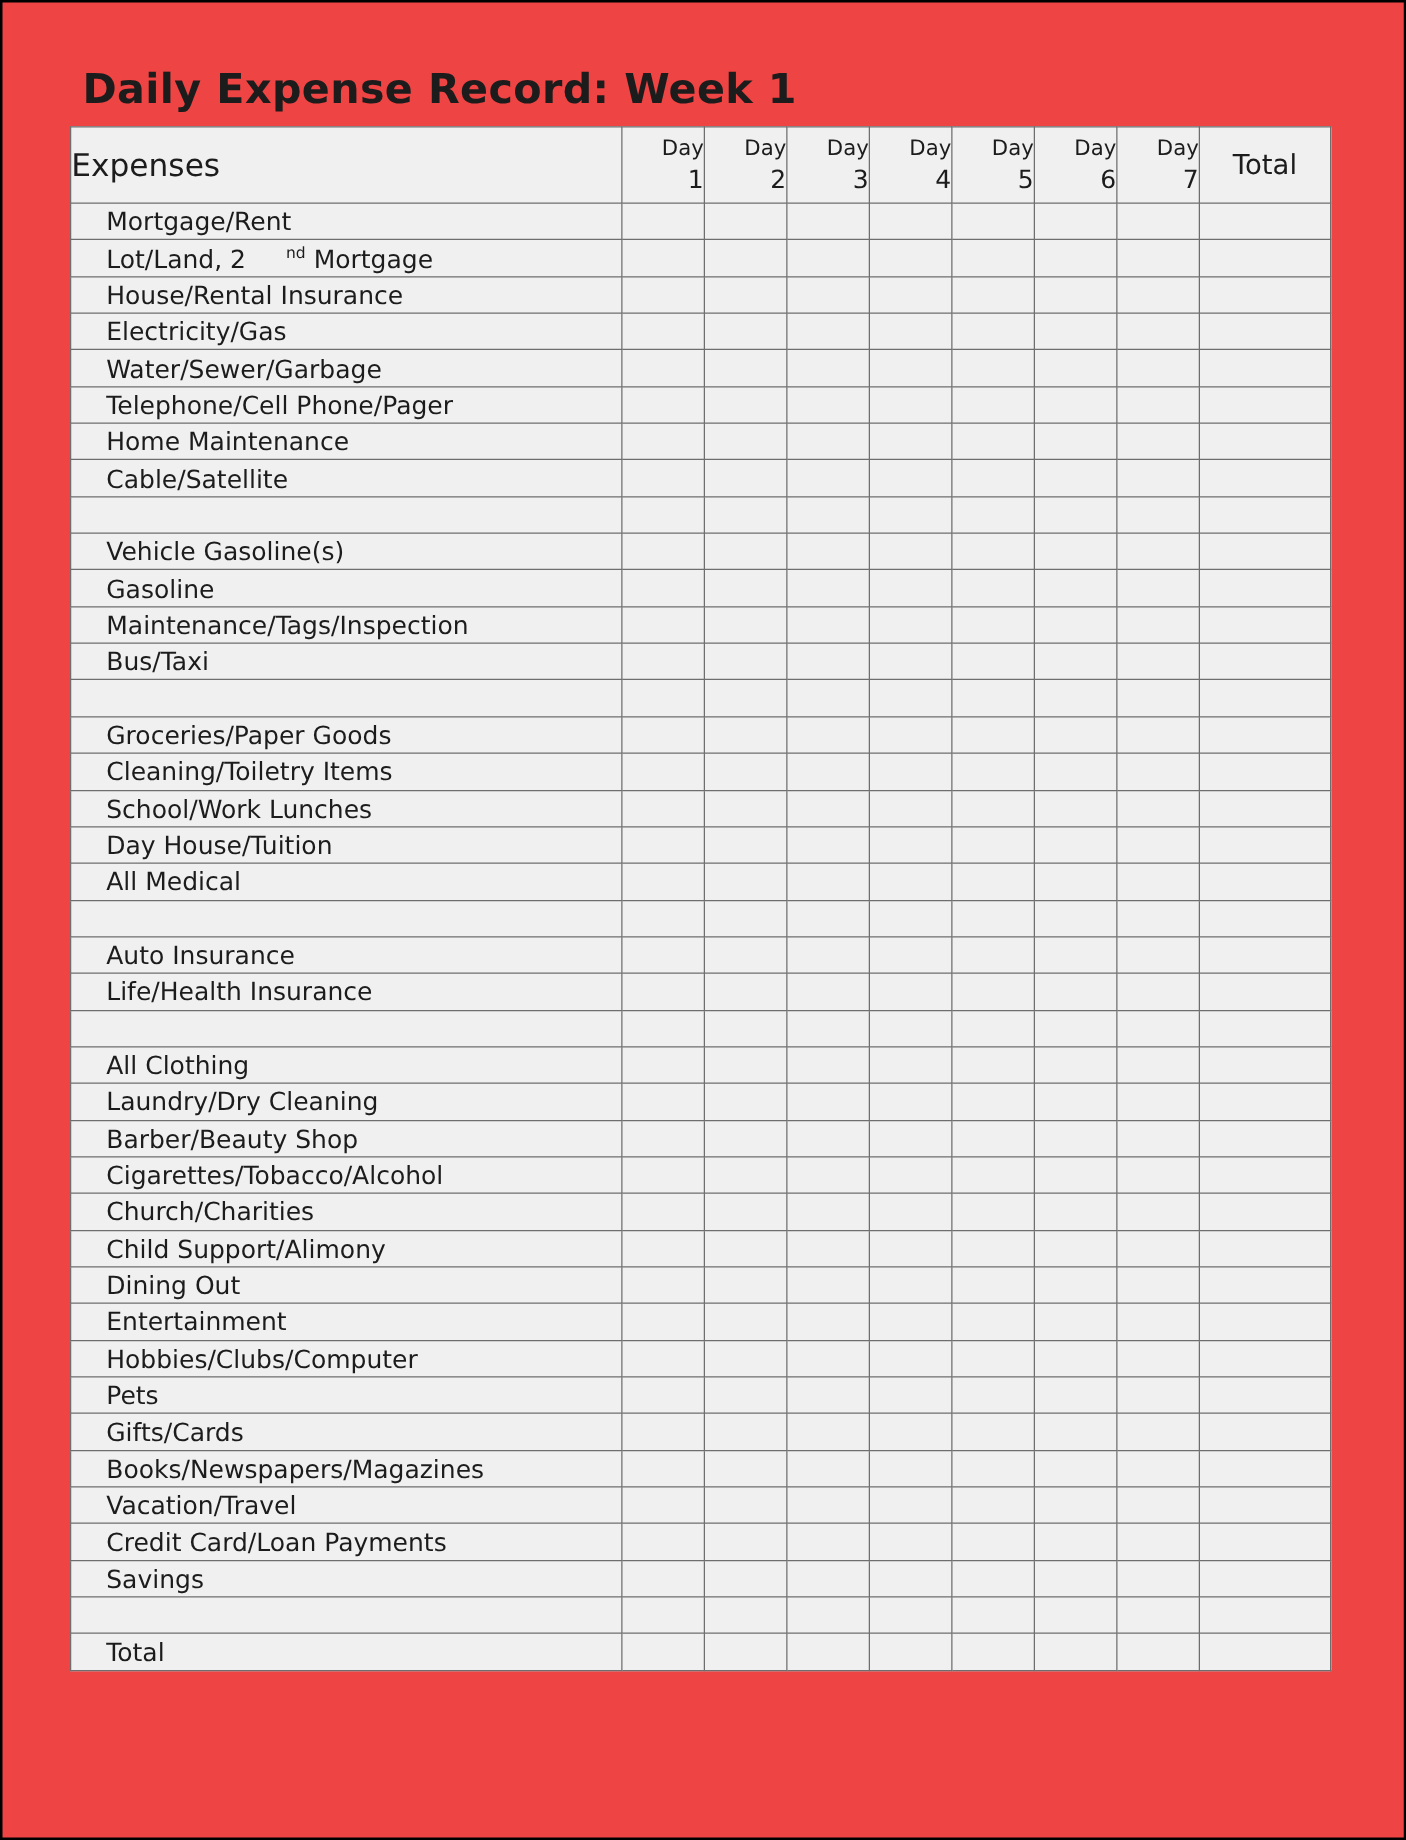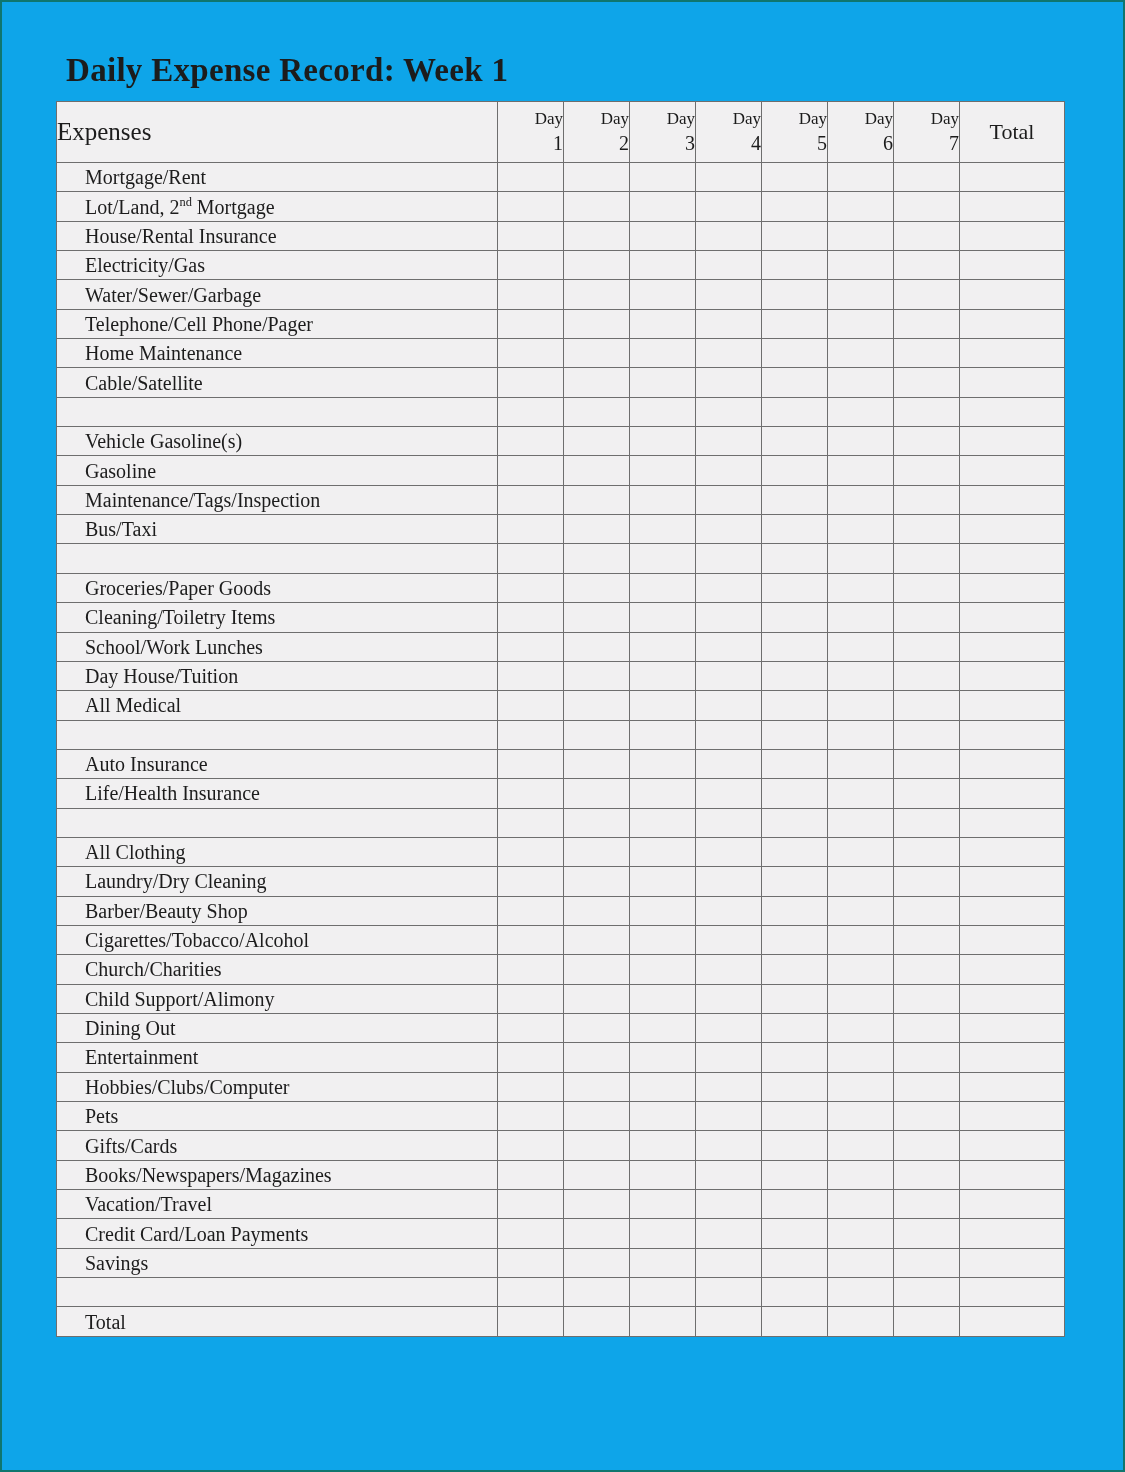--- a/index.html
+++ b/index.html
@@ -12,23 +12,22 @@
     height: 1472px;
     background: #f1f0f1;
     font-family: "DejaVu Sans", "Liberation Sans", sans-serif;
     overflow: hidden;
   }
   #page {
     position: relative;
     width: 1125px;
     height: 1472px;
     box-sizing: border-box;
-    border: 2px solid #0f766e;
-    background: #0ea5e9;
-    font-family: Liberation Serif, serif;
+    border: 2px solid #000000;
+    background: #ef4444;
   }
   #sheet {
     position: absolute;
     left: 54px;
     top: 52px;
     width: 1016px;
   }
   .title {
     font-size: 33px;
     font-weight: bold;
@@ -92,20 +91,21 @@
     white-space: nowrap;
     line-height: 1;
   }
   tbody td.val-cell { }
   tbody tr.spacer-row td.label-cell { font-size: 20px; }
   tbody tr.total-row td.label-cell { font-size: 20px; }
   sup.ord {
     font-size: 0.62em;
     vertical-align: super;
     line-height: 0;
+    margin-left: 32px;
   }
 </style>
 </head>
 <body>
 
 <div id="page">
   <div id="sheet">
 
     <h1 class="title">Daily Expense Record: Week 1</h1>
 

